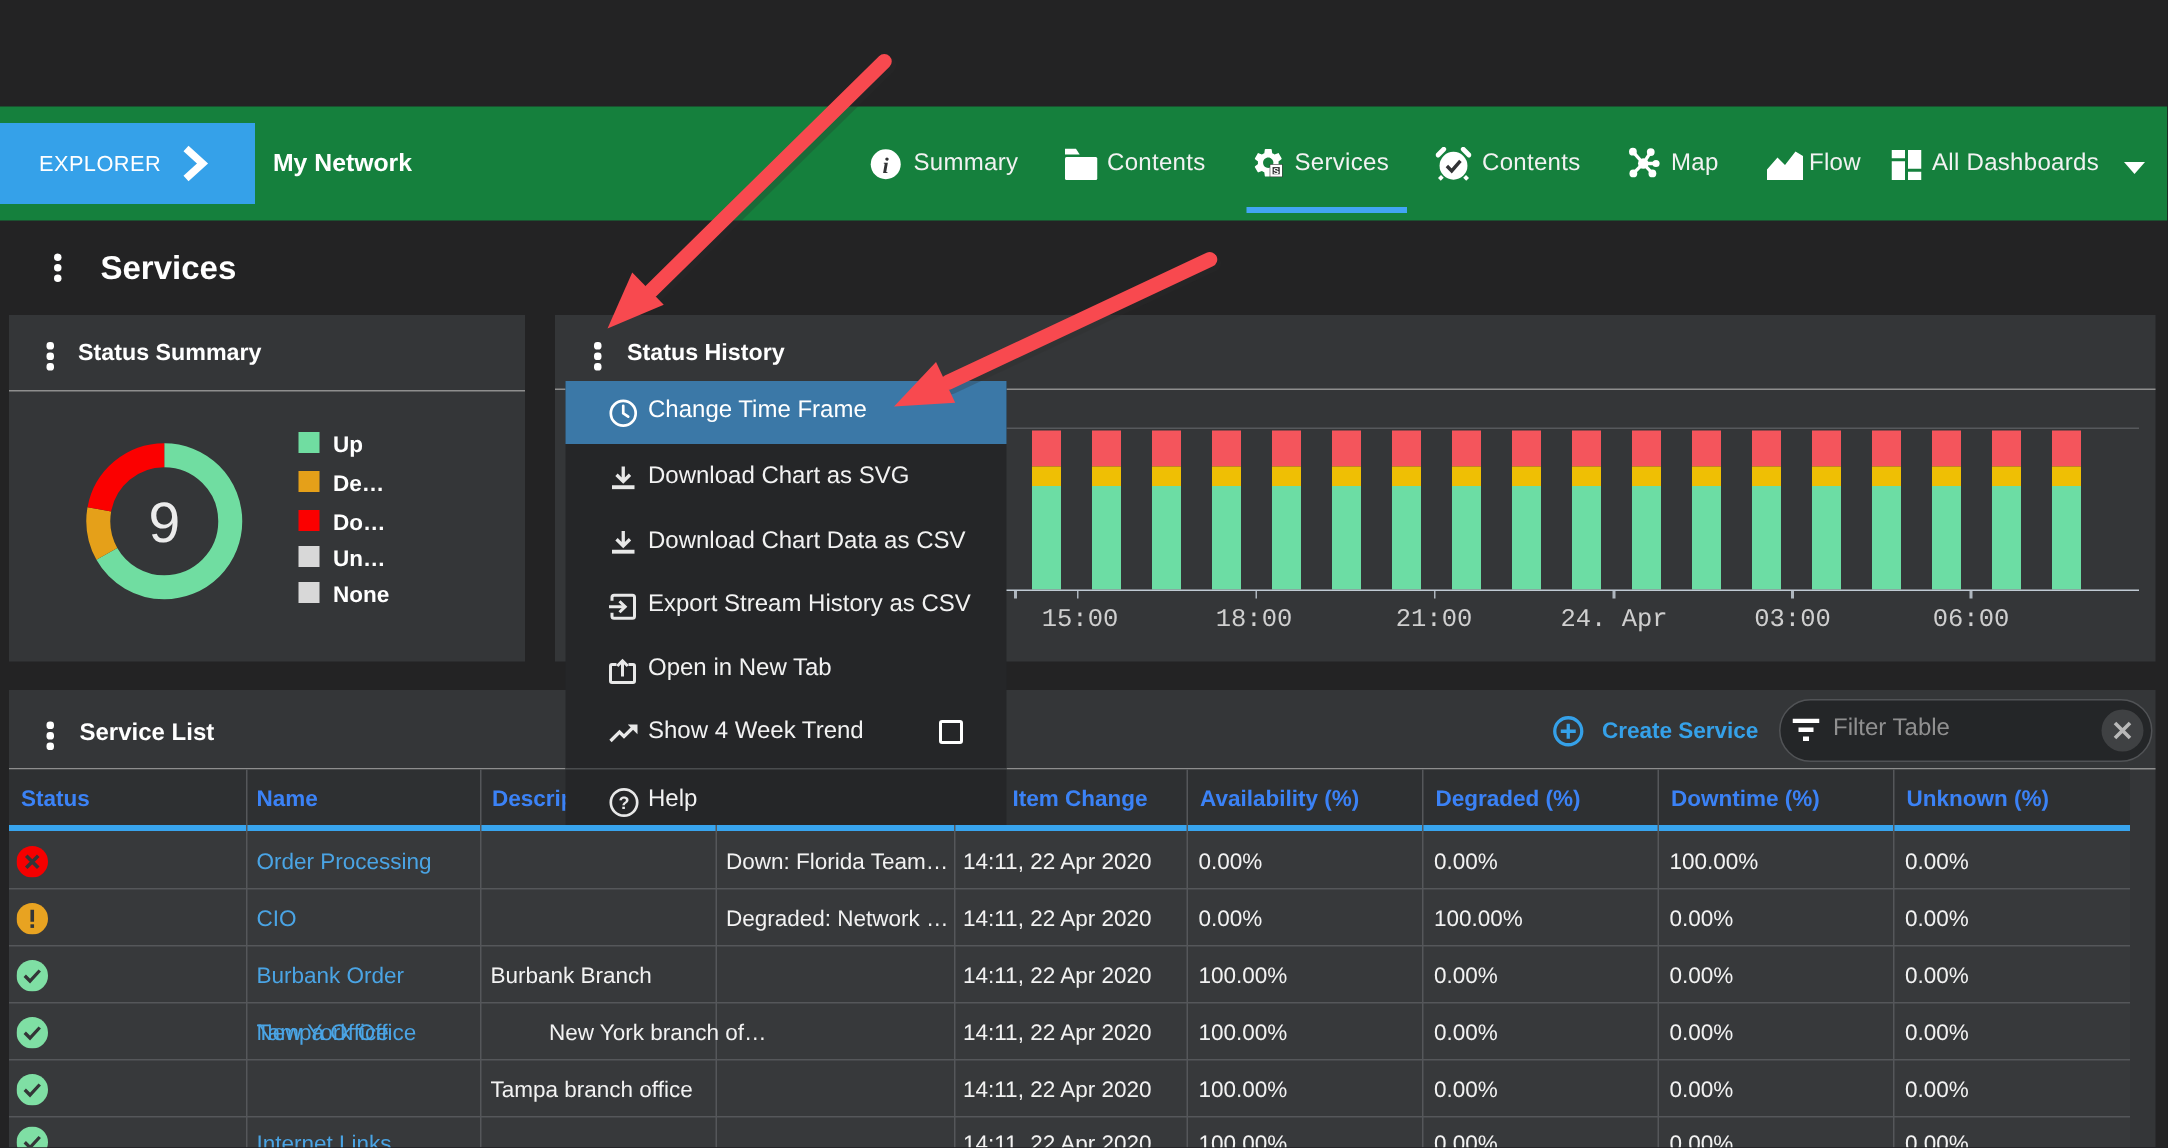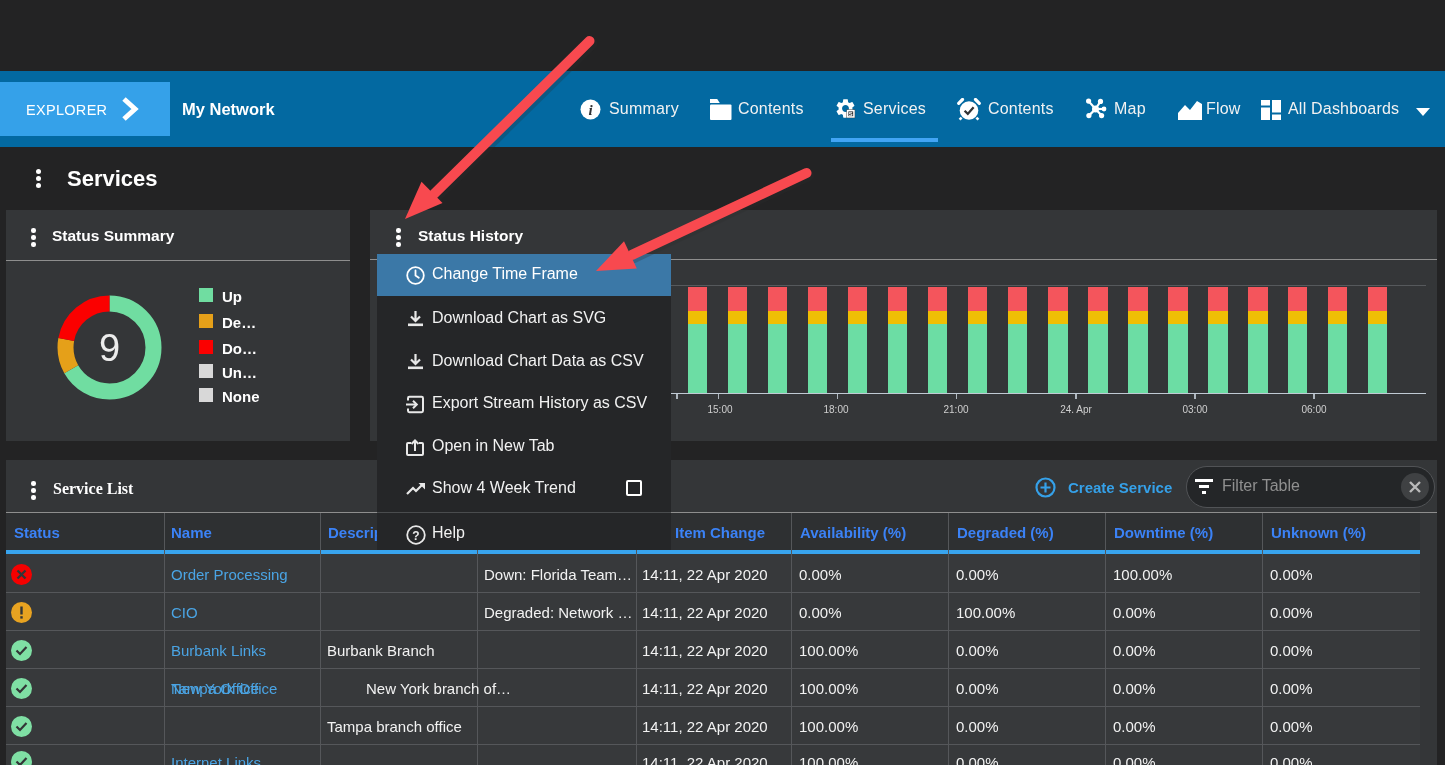--- a/index.html
+++ b/index.html
@@ -6,21 +6,21 @@
 html,body { width:1445px; height:765px; overflow:hidden; background:#232324; font-family:"Liberation Sans",sans-serif; }
 .abs { position:absolute; }
 #stage { position:relative; width:1445px; height:765px; background:#232324; overflow:hidden; }
 
 #topbar { left:0; top:0; width:1445px; height:71px; background:#275276; }
 .hbar { position:absolute; left:15px; width:32px; height:5px; background:#fff; }
 #logo1 { left:72px; top:13px; font-size:31px; font-weight:bold; color:#fff; letter-spacing:9.8px; -webkit-text-stroke:1.2px #fff; }
 #logo2 { left:72px; top:42px; font-size:9.5px; font-weight:bold; color:#fff; letter-spacing:5.2px; }
 #last24 { left:1287px; top:25px; font-size:16px; color:#fff; }
 
-#navbar { left:0; top:71px; width:1445px; height:76px; background:#0369a1; }
+#navbar { left:0; top:71px; width:1445px; height:76px; background:#15803d; }
 #explorer { left:0; top:11px; width:170px; height:54px; background:#35a1e9; color:#fff; }
 #explorer span { position:absolute; left:26px; top:20px; font-size:14.5px; letter-spacing:0.3px; }
 #mynet { left:182px; top:29px; font-size:16.5px; font-weight:bold; color:#fff; }
 .tab { position:absolute; top:29px; font-size:16px; color:#f2f2f2; letter-spacing:0.2px; }
 .tabicon { position:absolute; top:28px; }
 #underline { left:831px; top:67px; width:107px; height:4px; background:#42a5f5; }
 
 #svctitle { left:67px; top:166px; font-size:22px; font-weight:bold; color:#fff; }
 .kebab-dot { position:absolute; border-radius:50%; background:#fff; }
 
@@ -36,21 +36,21 @@
 #menu .mi .t { position:absolute; left:55px; top:11px; font-size:16px; color:#f2f2f2; }
 #menu .mi svg { position:absolute; left:29px; top:12px; }
 #mi1 { top:0; background:#3b78a7; }
 
 #bars-red   { left:408px; top:286.5px; width:981px; height:24.5px; background:repeating-linear-gradient(to right,#f4555c 0,#f4555c 19.5px,transparent 19.5px,transparent 40px); }
 #bars-yel   { left:408px; top:311px; width:981px; height:12.5px; background:repeating-linear-gradient(to right,#efbf04 0,#efbf04 19.5px,transparent 19.5px,transparent 40px); }
 #bars-grn   { left:408px; top:323.5px; width:981px; height:69px; background:repeating-linear-gradient(to right,#6cdda4 0,#6cdda4 19.5px,transparent 19.5px,transparent 40px); }
 #gridtop { left:390px; top:285px; width:1036px; height:1px; background:#56595c; }
 #axis { left:390px; top:392.5px; width:1036px; height:1.5px; background:#c0cad4; }
 .tick { position:absolute; top:394px; width:1.5px; height:4.5px; background:#aeb6be; }
-.xlab { position:absolute; top:404px; font-size:10px; color:#cfcfcf; transform:translateX(-50%); }
+.xlab { position:absolute; top:404px; font-size:17px; color:#cfcfcf; transform:translateX(-50%);font-family:Liberation Mono, monospace; }
 
 #thead { left:6px; top:513px; width:1414px; height:37px; background:#2e3032; }
 .th { position:absolute; top:524px; font-size:15px; font-weight:bold; color:#3b82f6; }
 #bluebar { left:6px; top:550px; width:1414px; height:4px; background:#38a4ee; }
 #rows { left:6px; top:554px; width:1414px; height:211px; background:#37393b; }
 .vline { position:absolute; width:1px; background:#55575a; }
 .hline { position:absolute; left:6px; width:1414px; height:1px; background:#55575a; }
 .cell { position:absolute; font-size:15px; color:#f2f2f2; }
 .link { color:#4aa4e4; }
 .sticon { position:absolute; left:11px; }
@@ -193,21 +193,21 @@
   <div class="xlab" style="left:836px;">18:00</div>
   <div class="xlab" style="left:956px;">21:00</div>
   <div class="xlab" style="left:1076px;">24. Apr</div>
   <div class="xlab" style="left:1195px;">03:00</div>
   <div class="xlab" style="left:1314px;">06:00</div>
 
   <div class="panel" style="left:6px;top:460px;width:1431px;height:305px;"></div>
   <div class="kebab-dot" style="left:31px;top:481px;width:4.5px;height:4.5px;"></div>
   <div class="kebab-dot" style="left:31px;top:488px;width:4.5px;height:4.5px;"></div>
   <div class="kebab-dot" style="left:31px;top:495px;width:4.5px;height:4.5px;"></div>
-  <div class="panel-h abs" style="left:53px;top:480px;font-size:16px;font-family:Liberation Serif, serif;">Service List</div>
+  <div class="panel-h abs" style="left:53px;top:480px;font-size:16px;">Service List</div>
   <svg class="abs" style="left:1035px;top:477px;" width="21" height="21" viewBox="0 0 21 21">
     <circle cx="10.5" cy="10.5" r="9" fill="none" stroke="#35a1e9" stroke-width="2.2"></circle>
     <path d="M10.5 5.5 V15.5 M5.5 10.5 H15.5" stroke="#35a1e9" stroke-width="2.2"></path>
   </svg>
   <div class="abs" id="createtx">Create Service</div>
   <div class="abs" id="pill"></div>
   <svg class="abs" style="left:1195px;top:479px;" width="18" height="16" viewBox="0 0 18 16">
     <rect x="0" y="0" width="18" height="3" fill="#fff"></rect>
     <rect x="4" y="6" width="10" height="3" fill="#fff"></rect>
     <rect x="7" y="12" width="4" height="3" fill="#fff"></rect>
@@ -269,21 +269,21 @@
   <div class="cell" style="left:642px;top:604px;">14:11, 22 Apr 2020</div>
   <div class="cell" style="left:799px;top:604px;">0.00%</div>
   <div class="cell" style="left:956px;top:604px;">100.00%</div>
   <div class="cell" style="left:1113px;top:604px;">0.00%</div>
   <div class="cell" style="left:1270px;top:604px;">0.00%</div>
 
   <svg class="sticon" style="top:640px;" width="21" height="21" viewBox="0 0 21 21">
     <circle cx="10.5" cy="10.5" r="10.5" fill="#7fdfa4"></circle>
     <path d="M5.5 10.5 L9 14 L15.5 7" fill="none" stroke="#333537" stroke-width="2.2"></path>
   </svg>
-  <div class="cell link" style="left:171px;top:642px;">Burbank Links</div>
+  <div class="cell link" style="left:171px;top:642px;">Burbank Order</div>
   <div class="cell" style="left:327px;top:642px;">Burbank Branch</div>
   <div class="cell" style="left:642px;top:642px;">14:11, 22 Apr 2020</div>
   <div class="cell" style="left:799px;top:642px;">100.00%</div>
   <div class="cell" style="left:956px;top:642px;">0.00%</div>
   <div class="cell" style="left:1113px;top:642px;">0.00%</div>
   <div class="cell" style="left:1270px;top:642px;">0.00%</div>
 
   <svg class="sticon" style="top:678px;" width="21" height="21" viewBox="0 0 21 21">
     <circle cx="10.5" cy="10.5" r="10.5" fill="#7fdfa4"></circle>
     <path d="M5.5 10.5 L9 14 L15.5 7" fill="none" stroke="#333537" stroke-width="2.2"></path>

